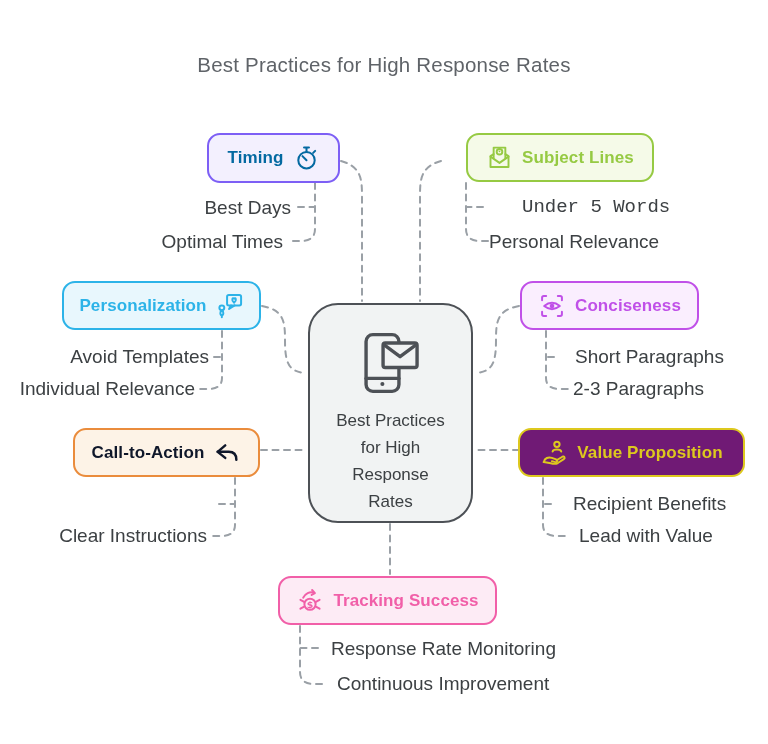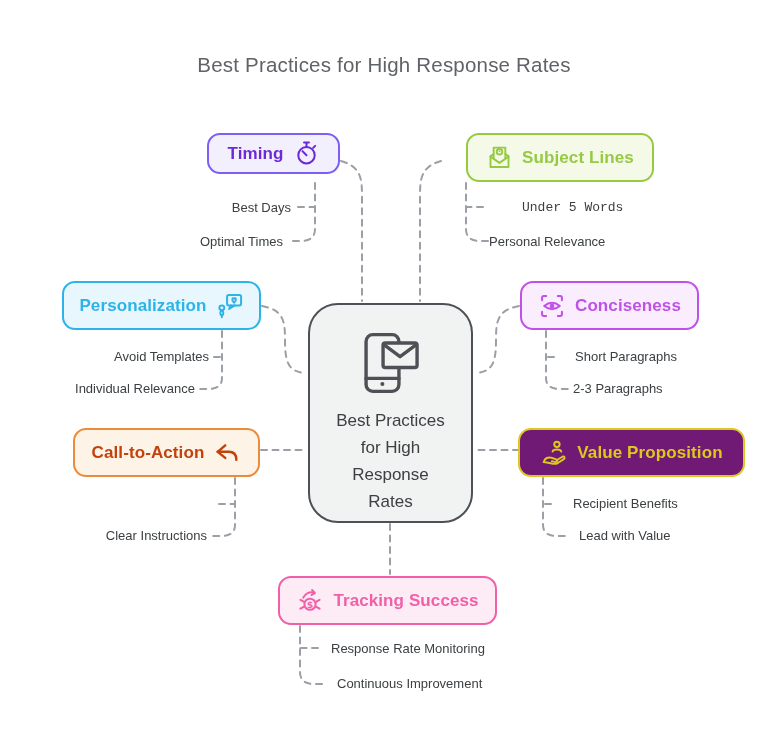--- a/index.html
+++ b/index.html
@@ -14,21 +14,21 @@
     font-size:20.5px;color:#5f6368;font-weight:400;letter-spacing:.2px;z-index:2;
   }
   .branch{
     position:absolute;z-index:2;display:flex;align-items:center;justify-content:center;
     gap:9px;border:2.5px solid;border-radius:13px;box-sizing:border-box;
     font-size:17px;font-weight:600;letter-spacing:.1px;white-space:nowrap;
   }
   .branch .bicon{display:flex;align-items:center;justify-content:center;}
   .branch .bicon svg{display:block;}
   .sublabel{
-    position:absolute;z-index:2;font-size:13px;line-height:21px;color:#3c4043;
+    position:absolute;z-index:2;font-size:19px;line-height:21px;color:#3c4043;
     white-space:nowrap;
   }
   .center-node{
     position:absolute;left:308px;top:303px;width:165px;height:220px;z-index:2;
     background:#f1f3f3;border:2.5px solid #4d5156;border-radius:30px;box-sizing:border-box;
     display:flex;flex-direction:column;align-items:center;
   }
   .center-node .cicon{margin-top:24px;}
   .center-label{
     width:118px;margin-top:6px;text-align:center;font-size:17px;line-height:27px;
@@ -72,21 +72,21 @@
         <rect x="5" y="2.5" width="14.5" height="25" rx="3" fill="#f1f3f3"></rect>
         <path d="M5 21.8 H19.5"></path>
         <circle cx="12.2" cy="24.3" r="0.9" fill="#4d5156" stroke="none"></circle>
         <rect x="12.5" y="6.2" width="15" height="10.8" rx="1" fill="#f1f3f3"></rect>
         <path d="M13 7 L20 12.2 L27 7"></path>
       </svg>
     </div>
     <div class="center-label">Best Practices for High Response Rates</div>
   </div>
 
-<div class="branch" style="left: 207px; top: 133px; width: 133px; height: 41px; border-color: rgb(125, 95, 245); background: rgb(243, 240, 254); color: #6d28d9;">
+<div class="branch" style="left: 207px; top: 133px; width: 133px; height: 50px; border-color: rgb(125, 95, 245); background: rgb(243, 240, 254); color: #0369a1;">
       <span>Timing</span>
       <span class="bicon">
         <svg width="27" height="27" viewBox="0 0 24 24" fill="none" stroke="currentColor" stroke-width="1.8" stroke-linecap="round" stroke-linejoin="round">
       <circle cx="12" cy="13.5" r="7.3"></circle>
           <path d="M12 13.5 L8.4 9.9"></path>
       <path d="M9.8 2.2 H14.2 M12 2.2 V6.2"></path>
           <path d="M17.9 7 L19.7 5.2"></path>
         </svg>
       </span>
     </div>
@@ -129,21 +129,21 @@
       <path d="M20.5 17 V19 Q20.5 20.5 19 20.5 H17"></path>
           <path d="M7 20.5 H5 Q3.5 20.5 3.5 19 V17"></path>
       <path d="M5.3 12 Q12 6.6 18.7 12 Q12 17.4 5.3 12 Z"></path>
       <circle cx="12" cy="12" r="2" fill="currentColor" stroke="none"></circle>
         </svg>
       </span>
       <span>Conciseness</span>
     </div>
     <div class="sublabel" style="top: 346px; left: 575px;">Short Paragraphs</div>
     <div class="sublabel" style="top: 378px; left: 573px;">2-3 Paragraphs</div>
-    <div class="branch" style="left: 73px; top: 428px; width: 187px; height: 49px; border-color: rgb(234, 140, 60); background: rgb(253, 243, 231); color: #c2410c;">
+    <div class="branch" style="left: 73px; top: 428px; width: 187px; height: 49px; border-color: rgb(234, 140, 60); background: rgb(253, 243, 231); color: #0f172a;">
       <span>Call-to-Action</span>
       <span class="bicon">
         <svg width="28" height="28" viewBox="0 0 24 24" fill="none" stroke="currentColor" stroke-width="2.1" stroke-linecap="round" stroke-linejoin="round">
       <path d="M10.5 5.5 L4 11 L10.5 16.2"></path>
       <path d="M4 11 H13.5 C18.2 11 20 13.4 20 17.8"></path>
         </svg>
       </span>
     </div>
     <div class="sublabel" style="top: 525px; right: 561px; text-align: right;">Clear Instructions</div>
     <div class="branch" style="left: 518px; top: 428px; width: 227px; height: 49px; border-color: rgb(221, 200, 30); background: #701a75; color: rgb(221, 200, 30);">

